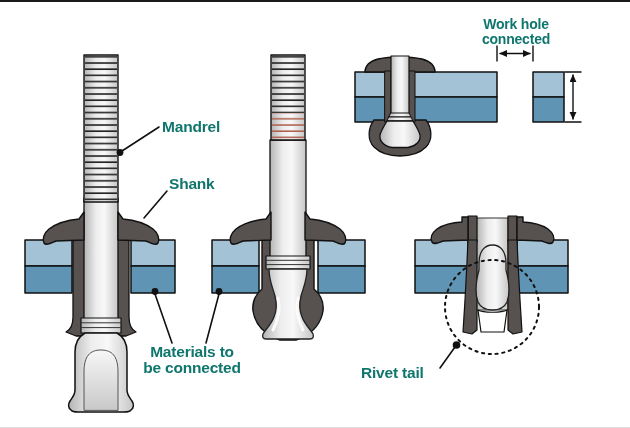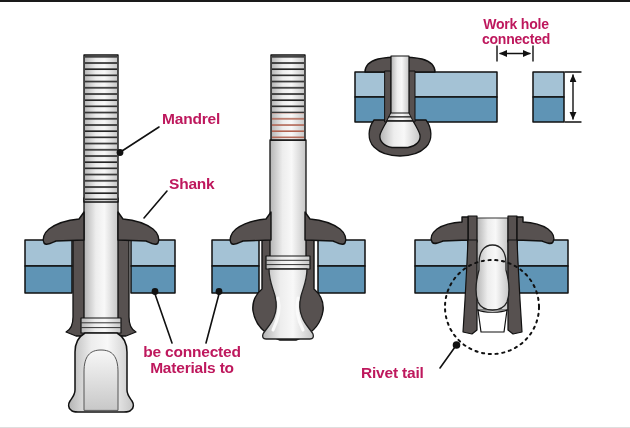--- a/index.html
+++ b/index.html
@@ -4,21 +4,21 @@
 <style>
   html,body{margin:0;padding:0;background:#ffffff;}
   .stage{
     position:relative;width:630px;height:428px;background:#ffffff;
     overflow:hidden;font-family:"Liberation Sans",sans-serif;
   }
   .top-rule{position:absolute;top:0;left:0;width:630px;height:2px;background:#1a1a1a;}
   .bottom-rule{position:absolute;bottom:0;left:0;width:630px;height:1px;background:#dedede;}
   svg.art{position:absolute;top:0;left:0;}
   .lbl{
-    position:absolute;font-weight:700;color:#be185d;font-size:15.5px;
+    position:absolute;font-weight:700;color:#0f766e;font-size:15.5px;
     line-height:16px;letter-spacing:-0.2px;white-space:nowrap;
   }
   .lbl.small{font-size:14px;line-height:15px;}
   .lbl.center{text-align:center;white-space:normal;}
   .lbl span{display:block;}
 </style>
 </head>
 <body>
 
 <div class="stage">
@@ -134,27 +134,27 @@
       <line x1="167" y1="191" x2="144" y2="218"></line>
       <line x1="172" y1="343" x2="155" y2="294"></line>
       <circle cx="155" cy="291.5" r="3.4" fill="#111" stroke="none"></circle>
       <line x1="206" y1="343" x2="219" y2="294"></line>
       <circle cx="219" cy="291.5" r="3.4" fill="#111" stroke="none"></circle>
       <line x1="440" y1="368" x2="455" y2="347"></line>
       <circle cx="456.5" cy="345" r="3.8" fill="#111" stroke="none"></circle>
     </g>
   </svg>
 
-  <div class="lbl" style="left:162px;top:111px;">Mandrel</div>
+  <div class="lbl" style="left:162px;top:119px;">Mandrel</div>
 
   <div class="lbl" style="left:169px;top:176px;">Shank</div>
 
   <div class="lbl center" style="left:127px;top:344px;width:130px;">
+    <span>Materials to</span>
     <span>be connected</span>
-    <span>Materials to</span>
   </div>
 
   <div class="lbl" style="left:361px;top:365px;">Rivet tail</div>
 
   <div class="lbl small center" style="left:466px;top:17px;width:100px;">
     <span>Work hole</span>
     <span>connected</span>
   </div>
 
 </div>

